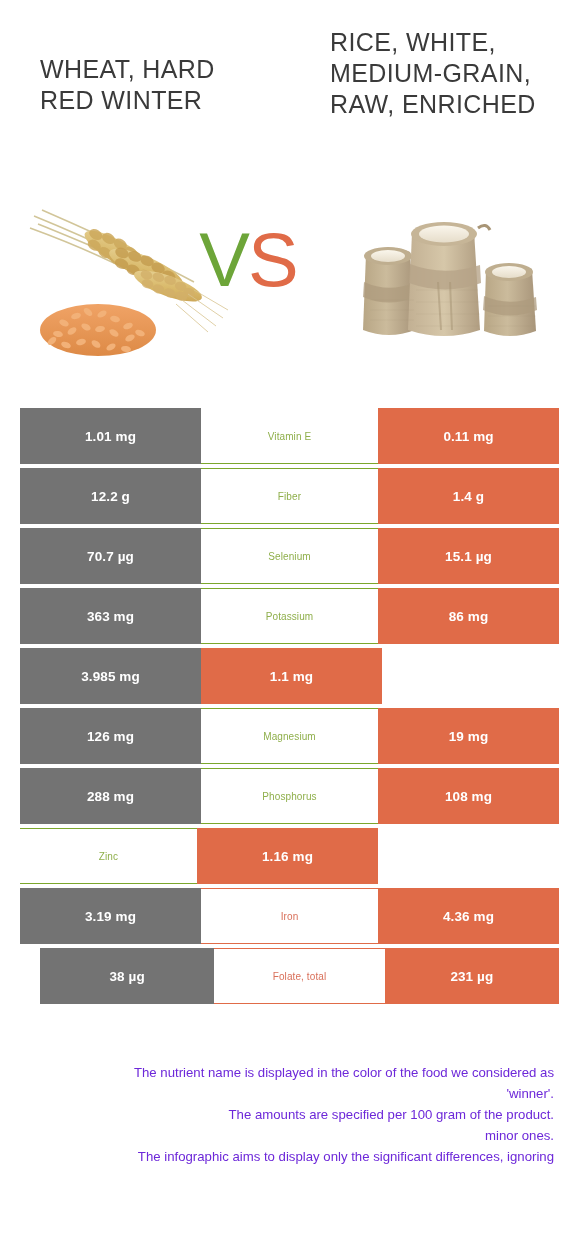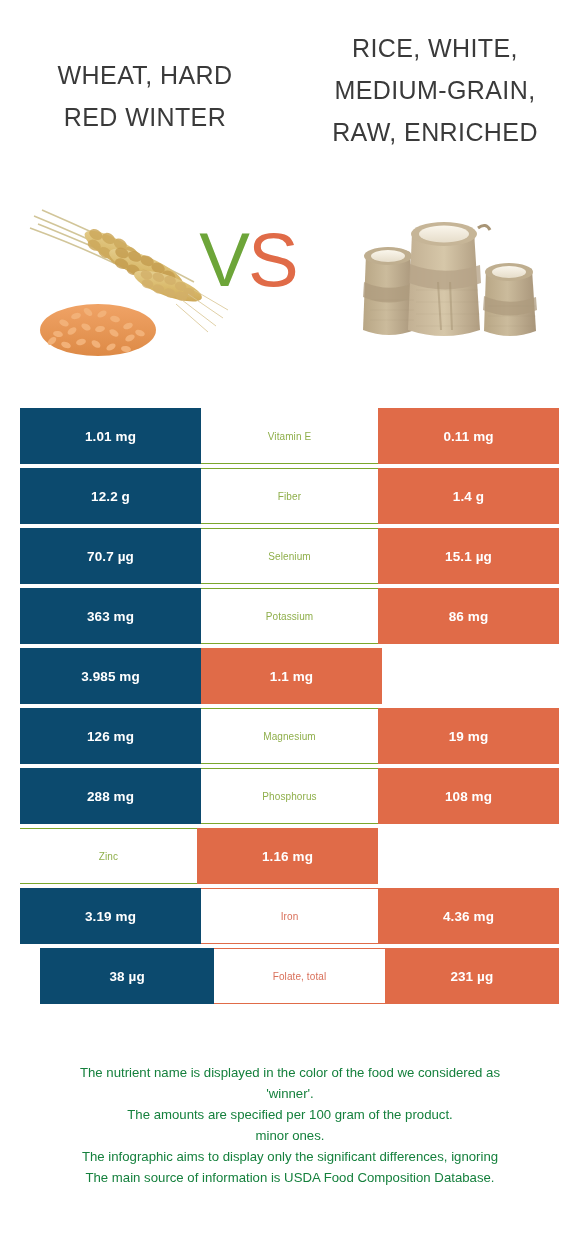--- a/index.html
+++ b/index.html
@@ -26,26 +26,26 @@
   }
   .header-col {
     width: 50%;
     display: flex;
     align-items: flex-start;
     justify-content: center;
   }
   .title {
     font-family: "Liberation Sans", sans-serif;
     font-size: 25px;
-    line-height: 42px;
+    line-height: 31px;
     font-weight: 300;
     letter-spacing: 0.4px;
     text-transform: uppercase;
     color: #3a3a3a;
-    text-align: center;
+    text-align: left;
     width: 210px;
   }
   .title.left  { padding-top: 30px; }
   .title.right { padding-top: 3px; }
 
   
   .compare {
     position: relative;
     width: 496px;
     height: 190px;
@@ -93,21 +93,21 @@
     display: flex;
     align-items: center;
     justify-content: center;
     font-size: 13.5px;
     font-weight: 600;
     letter-spacing: 0.1px;
     box-sizing: border-box;
   }
   .cell-left {
     width: 181px;
-    background: #0c4a6e;
+    background: #737373;
     color: #ffffff;
   }
   .cell-mid {
     width: 177px;
     background: #ffffff;
     border-top: 1px solid #7ca72c;
     border-bottom: 1px solid #7ca72c;
   }
   .row.first .cell-mid { border-top: 1px solid transparent; }
   .row.winner-right .cell-mid { border-color: #e06b48; }
@@ -123,24 +123,24 @@
     background: #e06b48;
     color: #ffffff;
   }
 
   
   .footer {
     position: absolute;
     left: 0;
     top: 1062px;
     width: 580px;
-    text-align: center;
+    text-align: right;
     font-size: 13.2px;
     line-height: 21px;
-    color: #15803d;
+    color: #6d28d9;
     font-weight: 400;
   }
   .footer p { margin: 0; padding: 0 26px; }
 </style>
 </head>
 <body>
 
 <div class="header">
   <div class="header-col">
     <div class="title left">WHEAT, HARD RED WINTER</div>
@@ -373,14 +373,13 @@
       <div class="cell cell-right">231 µg</div>
     </div>
   </div>
 
 <div class="footer">
   <p>The nutrient name is displayed in the color of the food we considered as</p>
   <p>'winner'.</p>
   <p>The amounts are specified per 100 gram of the product.</p>
   <p>minor ones.</p>
   <p>The infographic aims to display only the significant differences, ignoring</p>
-  <p>The main source of information is USDA Food Composition Database.</p>
 </div>
 
 </body></html>

